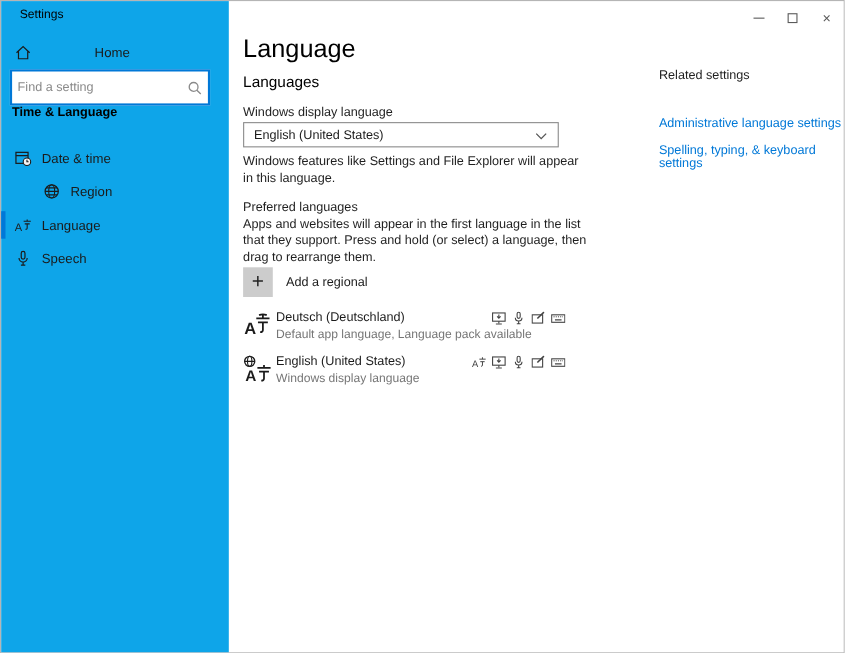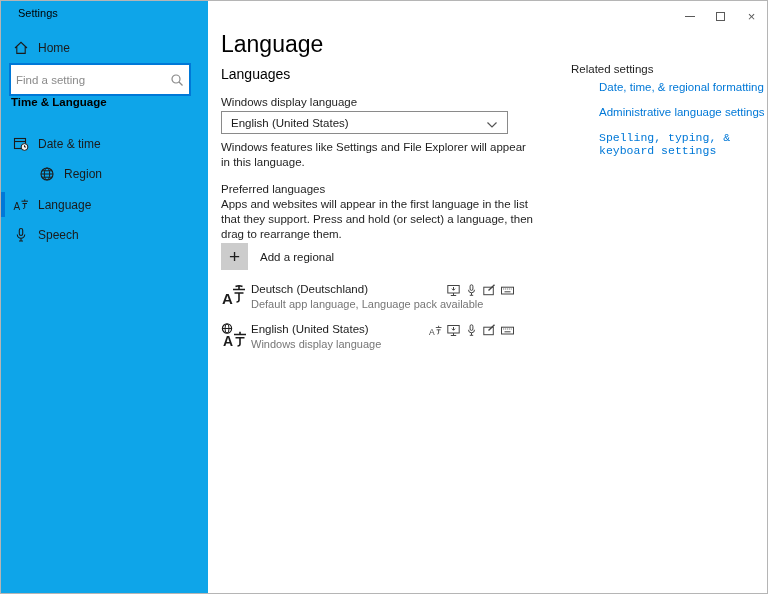--- a/index.html
+++ b/index.html
@@ -7,21 +7,21 @@
   body { font-family:"Liberation Sans","DejaVu Sans",sans-serif; color:#000; }
   .window { position:relative; width:768px; height:594px; background:#ffffff; overflow:hidden; border:1px solid #b5b5b5; }
 
   
   .sidebar { position:absolute; left:0; top:0; width:207px; height:594px; background:#0ea5e9; }
   .titlebar-title { position:absolute; left:17px; top:6px; font-size:11px; color:#000; }
   .nav-row { position:absolute; left:0; width:207px; height:29px; display:flex; align-items:center; cursor:pointer; }
   .nav-row .nicon { width:16px; height:16px; margin-left:12px; display:flex; align-items:center; justify-content:center; flex:0 0 16px; }
   .nav-row .nlabel { margin-left:9px; font-size:12px; color:#1b1b1b; }
   .nav-row.selected::before { content:""; position:absolute; left:0; top:2px; bottom:2px; width:4px; background:#0078d7; }
-  .home-row { top:32px; }
+  .home-row { top:32px;gap:48px; }
   .row-datetime { top:128px; }
   .row-region { top:158px;padding-left:26px; }
   .row-language { top:189px; }
   .row-speech { top:219px; }
   .group-title { position:absolute; left:10px; top:95px; font-size:11.5px; font-weight:bold; color:#000; }
 
   .searchbox { position:absolute; left:8px; top:62px; width:182px; height:33px; background:#fff; border:2px solid #0078d7; display:flex; align-items:center; }
   .searchbox input { flex:1 1 auto; min-width:0; border:none; outline:none; font-size:11.5px; padding-left:5px; color:#1b1b1b; background:transparent; font-family:inherit; }
   .searchbox input::placeholder { color:#8a8a8a; opacity:1; }
   .search-glyph { flex:0 0 16px; width:16px; height:16px; margin-right:4px; }
@@ -56,25 +56,25 @@
   .lang-icon { position:absolute; left:0; top:0; width:26px; height:26px; }
   .lang-texts { margin-left:30px; }
   .lang-name { font-size:11.5px; color:#1b1b1b; line-height:14px; }
   .lang-status { font-size:11px; color:#767676; line-height:14px; margin-top:1px; }
   .feat-icons { position:absolute; display:flex; gap:5px; align-items:center; }
   .feat-icons-0 { left:446px; top:282px; }
   .feat-icons-1 { left:428px; top:322px; }
   .feat { width:13px; height:13px; display:block; }
 
   
-  .related-title { position:absolute; left:570px; top:62px; font-size:11.5px; color:#1f1f1f; }
+  .related-title { position:absolute; left:598px; top:62px; font-size:11.5px; color:#1f1f1f; }
   .related-link { position:absolute; left:598px; font-size:11.5px; color:#0078d7; cursor:pointer; }
   .rlink-0 { top:80px; }
   .rlink-1 { top:105px; }
-  .rlink-2 { top:130px;font-family:Liberation Mono, monospace; }
+  .rlink-2 { top:130px; }
 </style>
 </head>
 <body>
 
 <div class="window">
 
   <div class="sidebar">
     <div class="titlebar-title">Settings</div>
 
     <div class="nav-row home-row">
@@ -267,17 +267,16 @@
     <span class="feat">
       <svg viewBox="0 0 13 13" width="13" height="13">
           <rect x="0.5" y="3.2" width="12" height="6.8" fill="none" stroke="#444" stroke-width="1"></rect>
           <line x1="2.2" y1="5" x2="10.8" y2="5" stroke="#444" stroke-width="0.9" stroke-dasharray="1 1"></line>
           <line x1="3.5" y1="7.8" x2="9.5" y2="7.8" stroke="#444" stroke-width="1"></line>
         </svg>
     </span>
   </div>
 
   <div class="related-title">Related settings</div>
-  <div class="related-link rlink-0">Date, time, &amp; regional formatting</div>
   <div class="related-link rlink-1">Administrative language settings</div>
   <div class="related-link rlink-2">Spelling, typing, &amp; keyboard settings</div>
 
 </div>
 
 </body></html>

